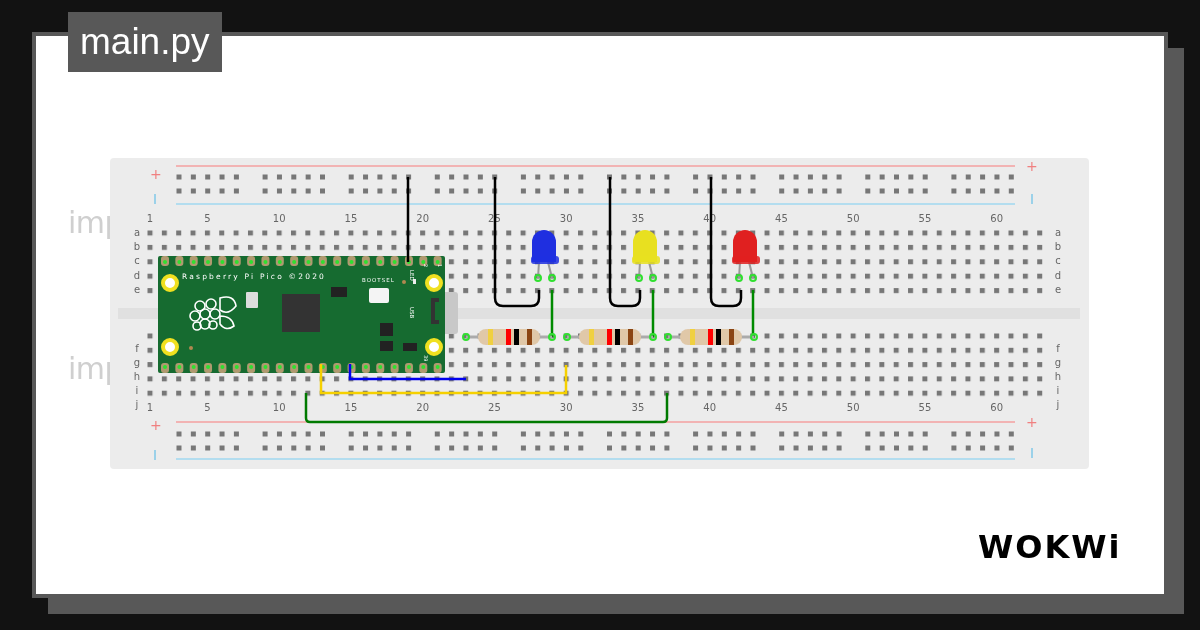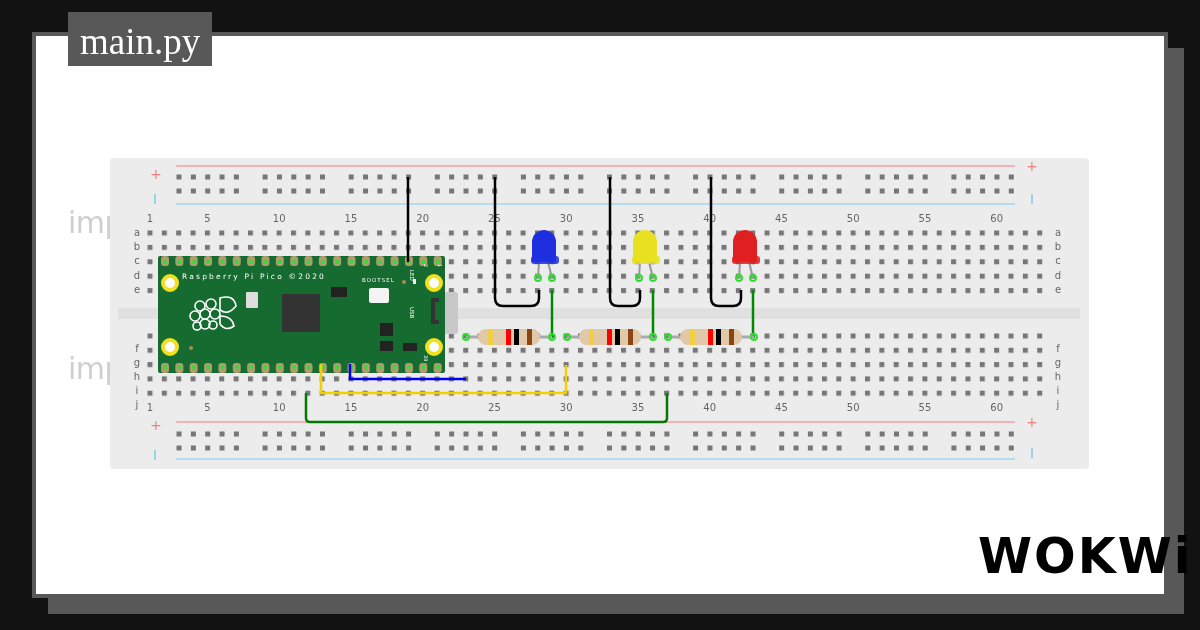--- a/index.html
+++ b/index.html
@@ -1,23 +1,23 @@
 <!DOCTYPE html>
 <html><head>
 <meta charset="utf-8">
 <style>
   html,body{margin:0;padding:0;}
   body{width:1200px;height:630px;background:#121212;position:relative;overflow:hidden;font-family:"DejaVu Sans",sans-serif;}
   .shadow{position:absolute;left:48px;top:48px;width:1136px;height:566px;background:#585858;}
   .card{position:absolute;left:32px;top:32px;width:1128px;height:558px;background:#fff;border:4px solid #585858;overflow:hidden;}
   .code{position:absolute;left:32px;top:66px;color:#cfcfcf;font-size:30px;line-height:48.5px;white-space:pre;font-family:"DejaVu Sans",sans-serif;letter-spacing:-0.5px;}
   .code div{height:48.5px;}
-  .tab{position:absolute;left:68px;top:12px;height:54px;padding:0 12px;background:#585858;color:#fff;font-size:37px;line-height:60px;font-family:Liberation Serif, serif;}
+  .tab{position:absolute;left:68px;top:12px;height:60px;padding:0 12px;background:#585858;color:#fff;font-size:37px;line-height:60px;font-family:Liberation Sans, sans-serif;}
   .bb{position:absolute;left:110px;top:158px;width:979px;height:311px;background:#ececec;border-radius:4px;}
-  .logo{position:absolute;left:978px;top:528px;font-size:49px;font-weight:bold;letter-spacing:2px;color:#000;font-family:"DejaVu Sans",sans-serif;}
+  .logo{position:absolute;left:978px;top:528px;font-size:32px;font-weight:bold;letter-spacing:2px;color:#000;font-family:"DejaVu Sans",sans-serif;}
   svg text{font-family:"DejaVu Sans",sans-serif;}
 </style>
 </head>
 <body>
 
 <div class="shadow"></div>
 <div class="card">
   <div class="code">
     <div>import machine</div>
     <div>import utime</div>

